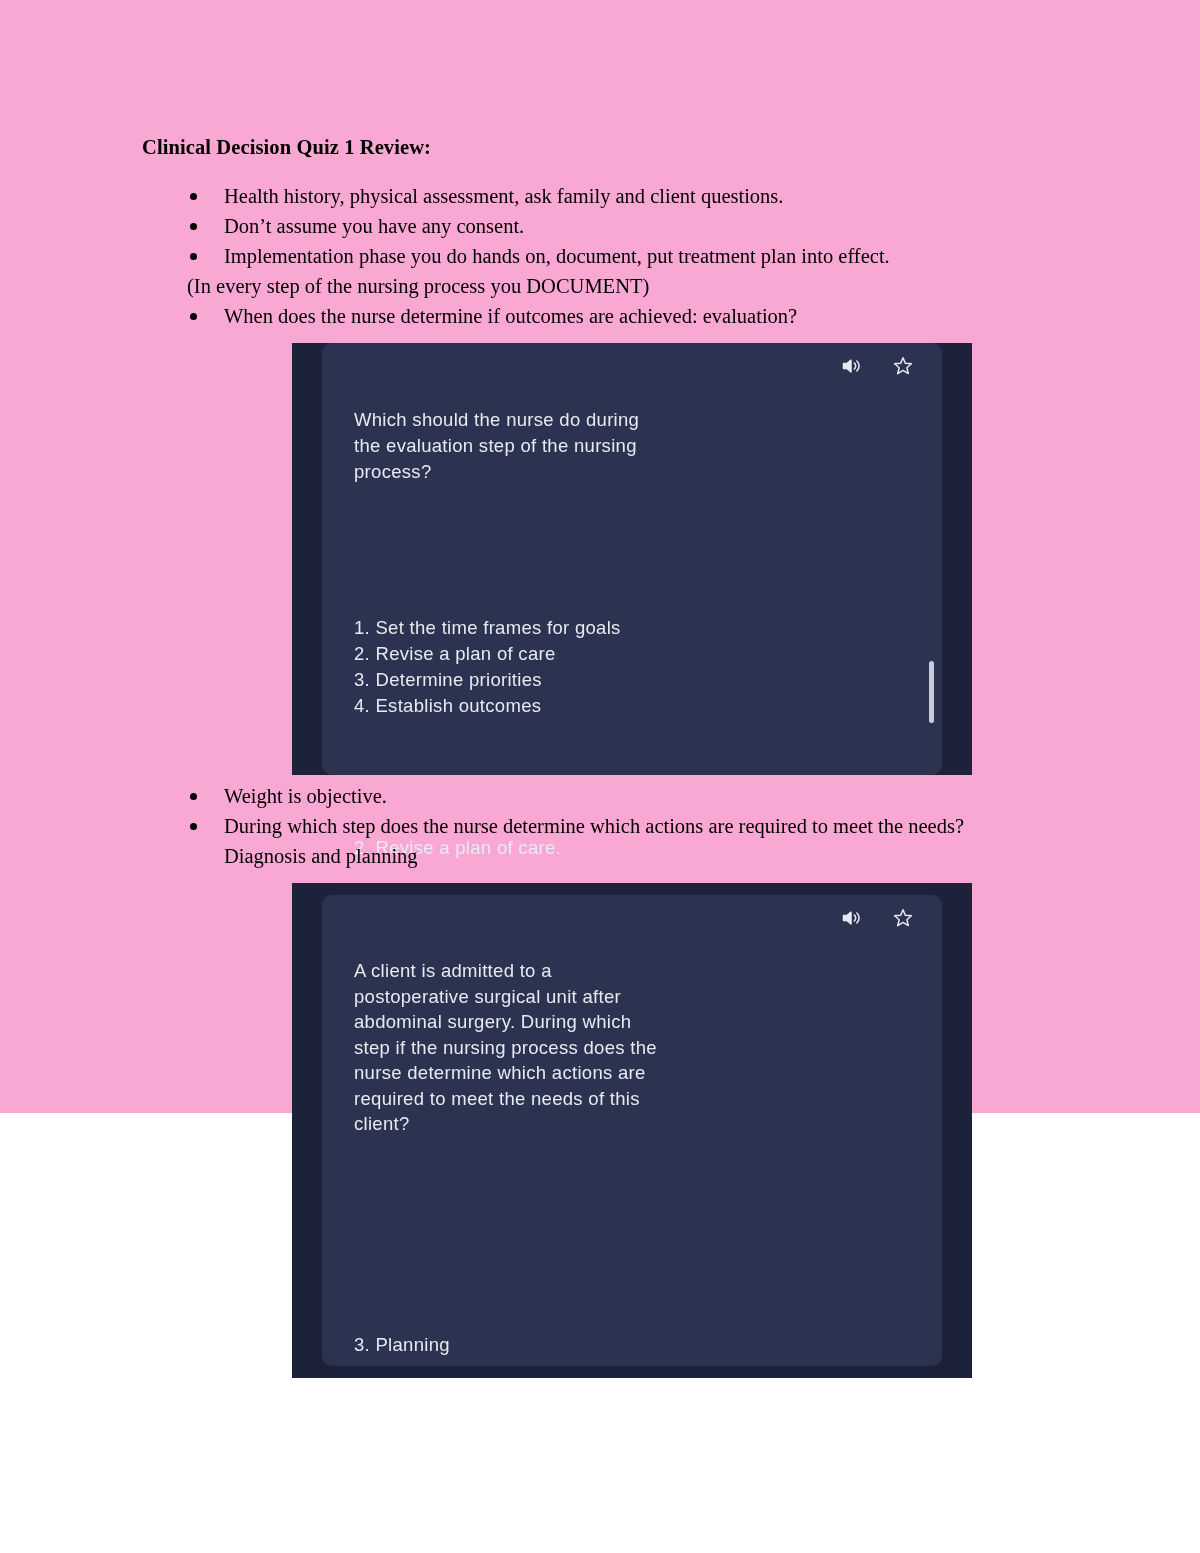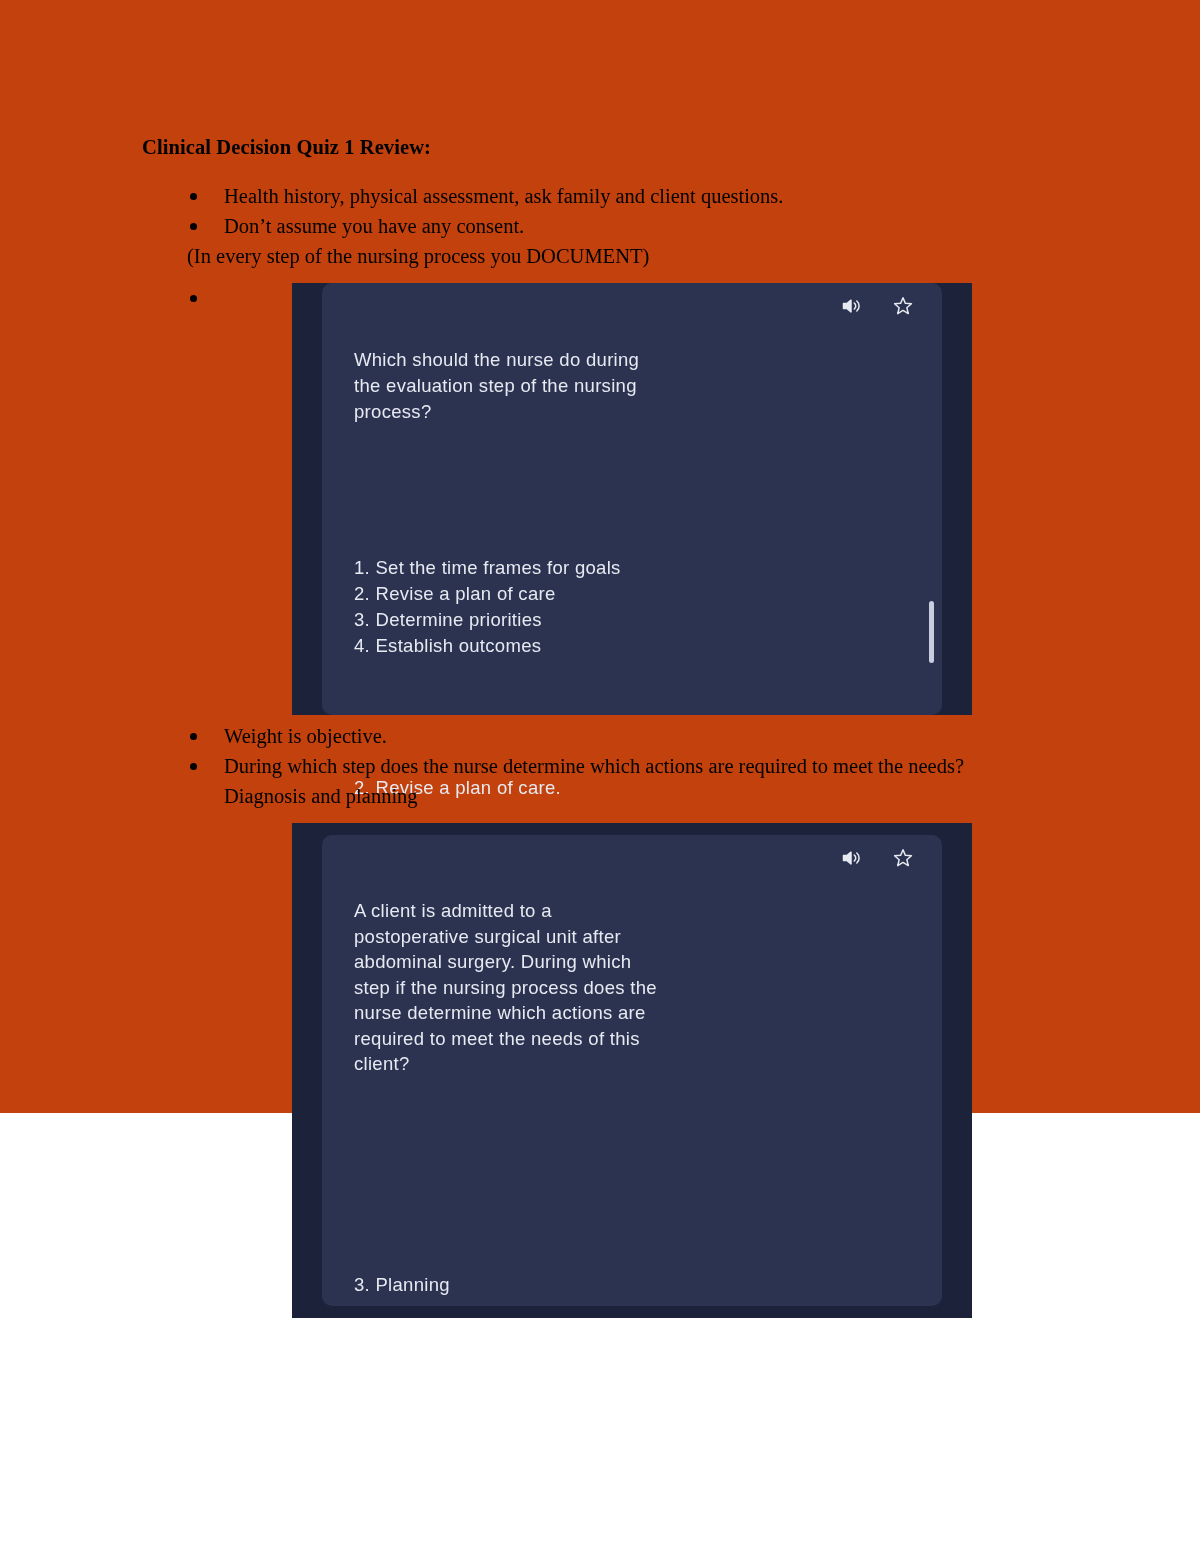--- a/index.html
+++ b/index.html
@@ -14,21 +14,21 @@
     color: #000000;
     position: relative;
     overflow: hidden;
   }
   .page {
     position: absolute;
     left: 0;
     top: 0;
     width: 1200px;
     height: 1113px;
-    background: #c2410c;
+    background: #f9a8d4;
   }
   .content {
     position: absolute;
     left: 142px;
     top: 136px;
     width: 900px;
   }
   .doc-title {
     font-family: "Liberation Serif", serif;
     font-weight: bold;
@@ -152,24 +152,28 @@
 
     <h1 class="doc-title">Clinical Decision Quiz 1 Review:</h1>
 
     <ul class="bullets">
       <li class="bulleted">
         <span>Health history, physical assessment, ask family and client questions.</span>
       </li>
       <li class="bulleted">
         <span>Don’t assume you have any consent.</span>
       </li>
+      <li class="bulleted">
+        <span>Implementation phase you do hands on, document, put treatment plan into effect.</span>
+      </li>
       <li class="nobullet">
         <span>(In every step of the nursing process you DOCUMENT)</span>
       </li>
       <li class="bulleted">
+        <span>When does the nurse determine if outcomes are achieved: evaluation?</span>
 
         <div class="card-shot first">
           <div class="card-inner">
             <div class="icons">
               <span class="icon-btn">
                 <svg width="22" height="20" viewBox="0 0 24 24" fill="none" stroke="#e8eaf2" stroke-width="1.8" stroke-linecap="round" stroke-linejoin="round">
                   <polygon points="3,9 3,15 7,15 12,19 12,5 7,9" fill="#e8eaf2" stroke="#e8eaf2"></polygon>
                   <path d="M16 8.5a4.5 4.5 0 0 1 0 7"></path>
                   <path d="M19 6a8 8 0 0 1 0 12"></path>
                 </svg>

